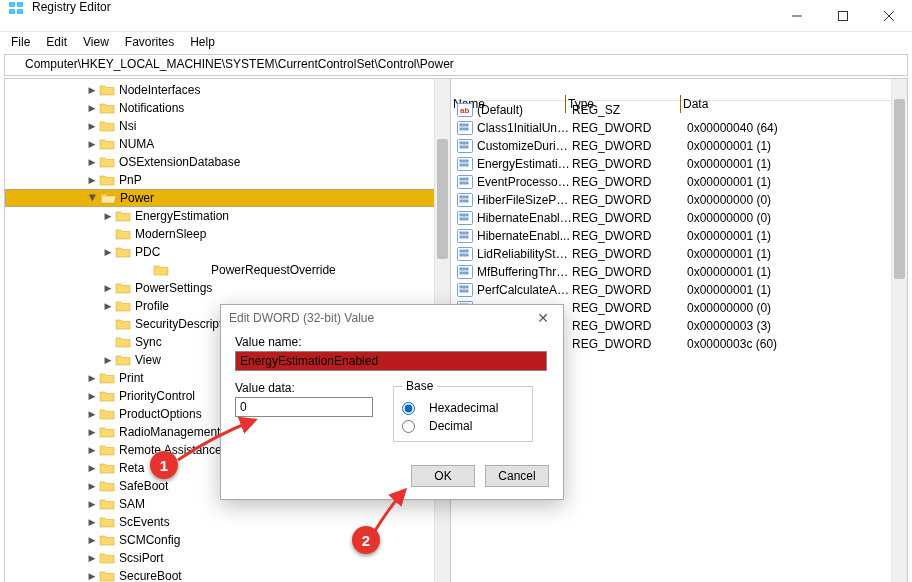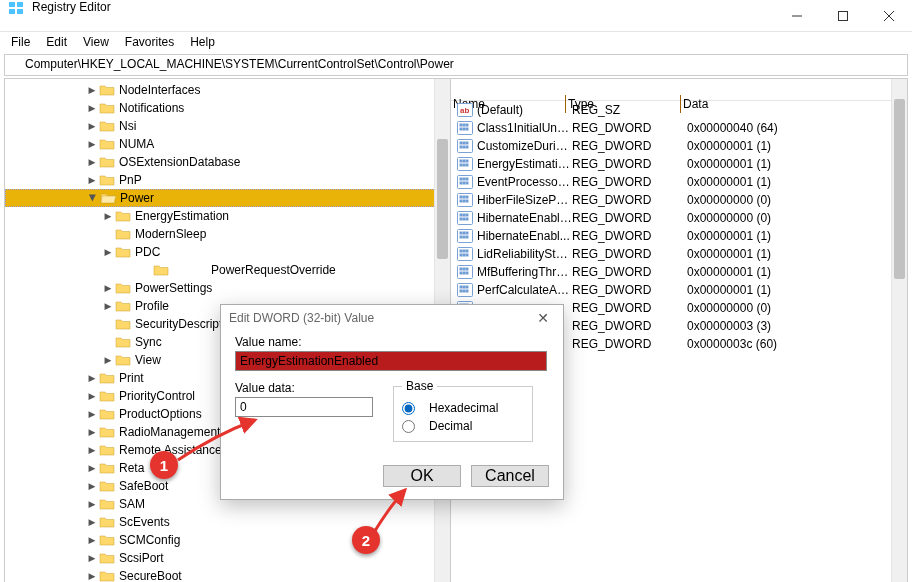--- a/index.html
+++ b/index.html
@@ -54,21 +54,21 @@
   .dlg-body label { display: block; margin-top: 2px; }
   .txt { width: 100%; border: 1px solid #888; padding: 2px 4px; font-size: 12px; margin-top: 2px; }
   .txt.ro { background: #b91c1c; color: #000; }
   .row2 { display: flex; gap: 20px; margin-top: 8px; }
   .left-col { width: 138px; }
   .base-group { border: 1px solid #ccc; padding: 4px 8px 8px 8px; width: 140px; position: relative; }
   .base-group legend { font-size: 12px; padding: 0 4px; }
   .radio-row { display: flex; align-items: center; gap: 14px; font-size: 12px; margin-top: 4px; }
   .radio-row input { accent-color: #0067c0; }
   .dlg-buttons { display: flex; gap: 10px; justify-content: flex-end; padding: 0 14px 12px 0; }
-  .dlg-buttons button { width: 78px; height: 22px; font-size: 16px; background: #e1e1e1; border: 1px solid #adadad; }
+  .dlg-buttons button { width: 64px; height: 22px; font-size: 12px; background: #e1e1e1; border: 1px solid #adadad; }
 
   
   .callout { position: absolute; width: 28px; height: 28px; border-radius: 50%; background: #e5342e; color: #fff; font-size: 15px; font-weight: bold; display: flex; align-items: center; justify-content: center; box-shadow: 0 2px 4px rgba(0,0,0,0.4); z-index: 40; }
   .arrow-svg { position: absolute; z-index: 35; pointer-events: none; }
 
   .folder-closed { fill: #ffd86c; stroke: #c9a227; stroke-width: 0.5; }
   .folder-open { fill: #ffe9a8; stroke: #c9a227; stroke-width: 0.5; }
 
   .ab-ico rect { fill: #fff; stroke: #7aa2d6; }
   .ab-ico text { font-size: 8px; fill: #c33; font-weight: bold; }

